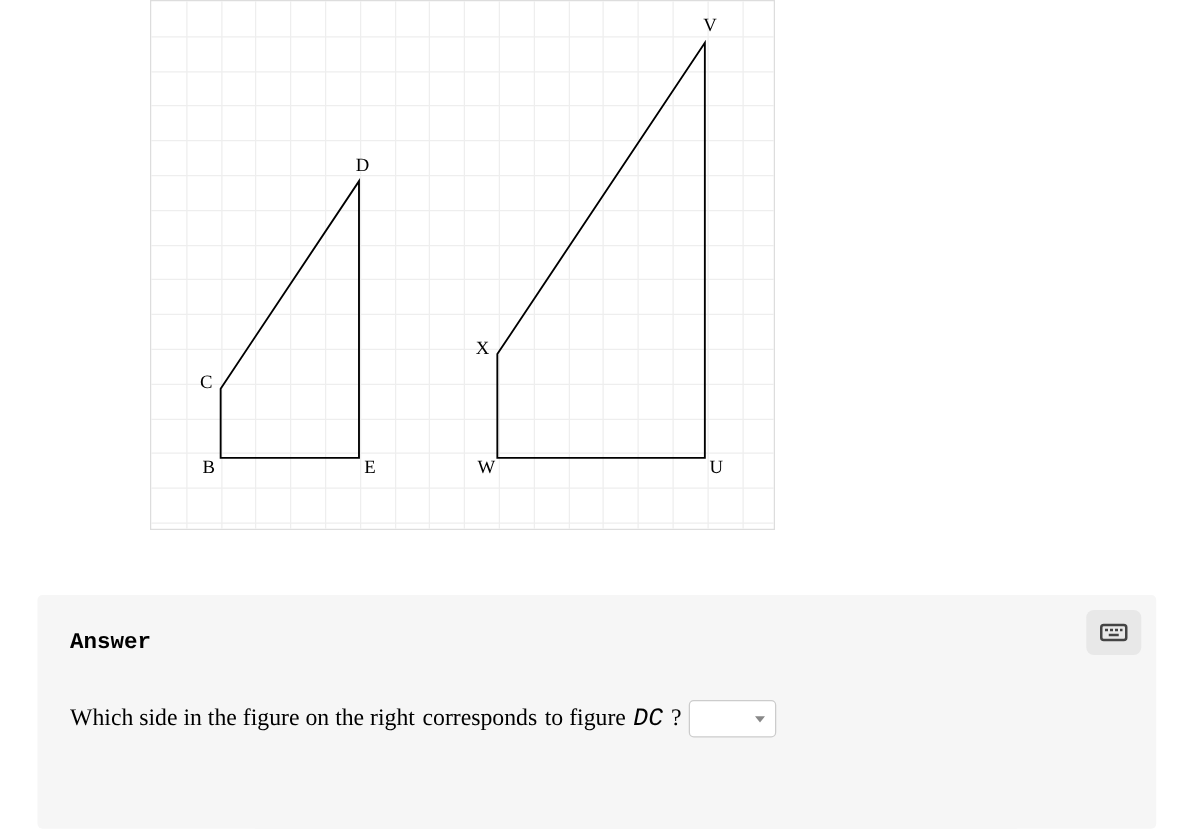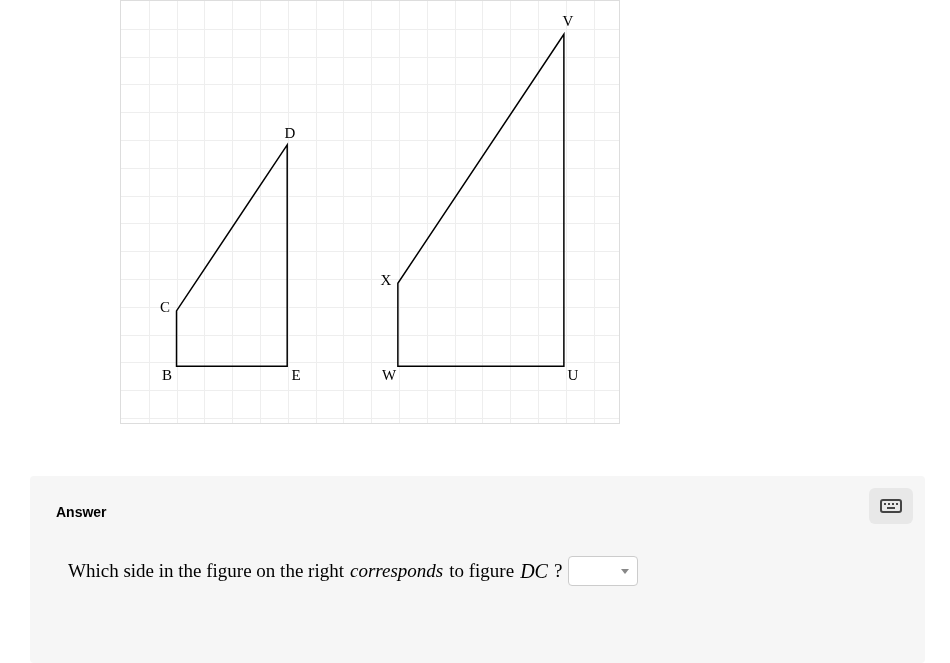--- a/index.html
+++ b/index.html
@@ -4,24 +4,24 @@
   <style>
     * { box-sizing: border-box; margin: 0; padding: 0; }
     body { font-family: Georgia, 'Times New Roman', serif; background: #fff; width: 950px; height: 663px; position: relative; }
     .chart-container { position: absolute; left: 120px; top: 0; width: 500px; height: 424px; border: 1px solid #ddd; }
     .grid-line { position: absolute; background: #eee; }
     .grid-v { width: 1px; height: 100%; top: 0; }
     .grid-h { height: 1px; width: 100%; left: 0; }
     .shape-svg { position: absolute; top: 0; left: 0; width: 100%; height: 100%; }
     .vertex-label { position: absolute; font-family: Georgia, serif; font-size: 15px; color: #000; transform: translate(-50%, -50%); }
     .answer-panel { position: absolute; left: 30px; top: 476px; width: 895px; height: 187px; background: #f6f6f6; border-radius: 4px; padding: 28px 26px; }
-    .answer-title { font-weight: bold; font-size: 14px; margin-bottom: 36px; font-family: Liberation Sans, sans-serif; }
-    .question-row { font-size: 19px; margin-bottom: 18px; display: flex; align-items: center; flex-wrap: wrap; gap: 6px; font-family: Georgia, serif; margin-left: 12px; }
-    .italic { font-style: italic; }
-    .math-var { font-style: italic; font-family: Liberation Serif, serif; font-size: 20px; }
+    .answer-title { font-weight: bold; font-size: 18px; margin-bottom: 36px; font-family: Liberation Mono, monospace; }
+    .question-row { font-size: 19px; margin-bottom: 18px; display: flex; align-items: center; flex-wrap: wrap; gap: 6px; font-family: Georgia, serif; }
+    .italic { }
+    .math-var { font-style: italic; font-family: Liberation Mono, monospace; font-size: 20px; }
     .dropdown { display: inline-flex; align-items: center; justify-content: flex-end; width: 70px; height: 30px; border: 1px solid #ccc; border-radius: 4px; background: #fff; padding: 0 8px; cursor: pointer; }
     .chevron { width: 0; height: 0; border-left: 4px solid transparent; border-right: 4px solid transparent; border-top: 5px solid #888; }
     .keyboard-btn { position: absolute; right: 12px; top: 12px; width: 44px; height: 36px; background: #e8e8e8; border-radius: 6px; display: flex; align-items: center; justify-content: center; cursor: pointer; }
     .keyboard-icon { width: 22px; height: 14px; border: 2px solid #444; border-radius: 3px; position: relative; }
     .keyboard-icon::before { content: ''; position: absolute; top: 2px; left: 2px; right: 2px; height: 2px; background: repeating-linear-gradient(to right, #444 0 2px, transparent 2px 4px); }
     .keyboard-icon::after { content: ''; position: absolute; bottom: 2px; left: 5px; right: 5px; height: 2px; background: #444; }
   </style>
 </head>
 <body>
 

